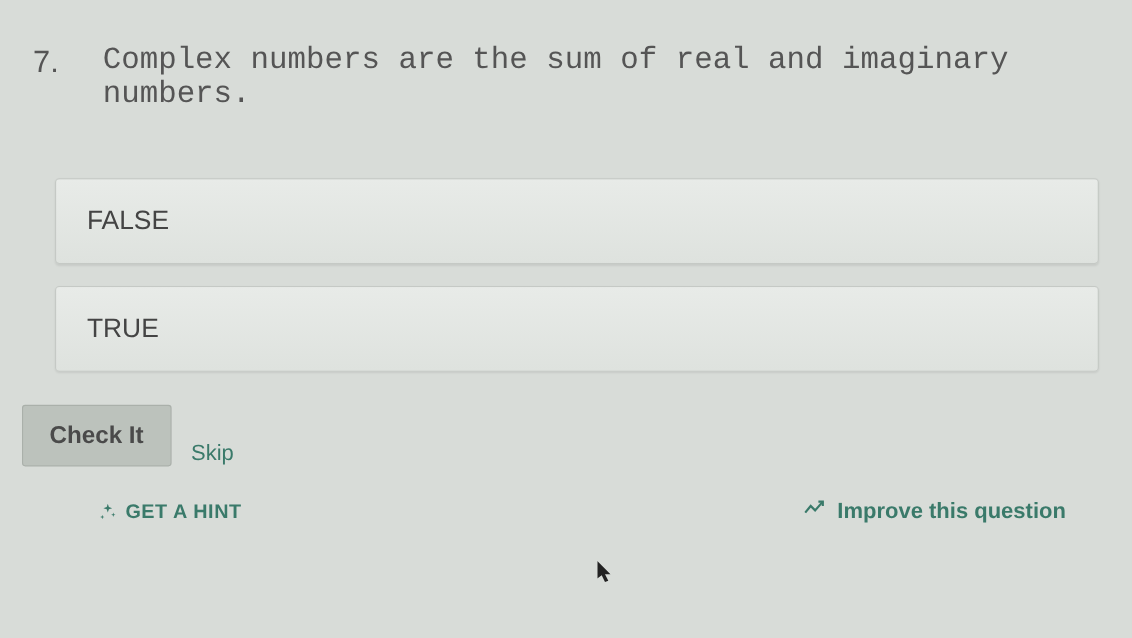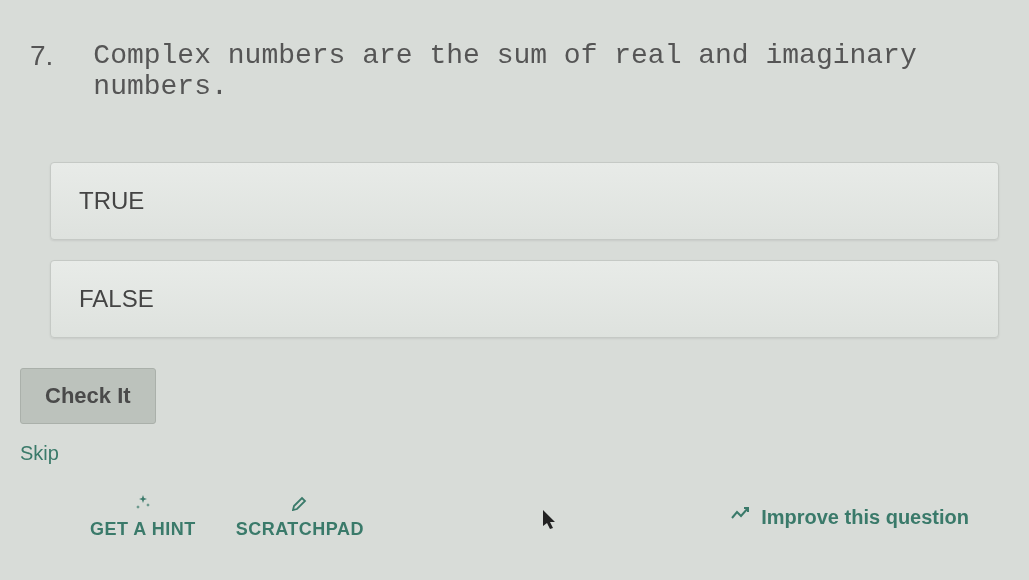--- a/index.html
+++ b/index.html
@@ -46,22 +46,22 @@
       border-radius: 4px;
       padding: 24px 28px;
       margin-bottom: 20px;
       font-size: 24px;
       color: #444;
       cursor: pointer;
       box-shadow: 0 1px 2px rgba(0,0,0,0.08);
     }
     .actions-center {
       display: flex;
-      flex-direction: column;
-      align-items: flex-start;
+      flex-direction: row;
+      align-items: flex-end;
       margin-top: 30px;
       gap: 18px;
     }
     .check-button {
       background: #bcc2bc;
       border: 1px solid #aab0aa;
       border-radius: 3px;
       padding: 14px 24px;
       font-size: 22px;
       font-weight: 600;
@@ -88,21 +88,20 @@
     }
     .hint-link, .scratchpad-link {
       display: flex;
       align-items: center;
       gap: 8px;
       font-size: 18px;
       font-weight: 700;
       color: #3a7a6a;
       cursor: pointer;
       letter-spacing: 0.5px;
-      flex-direction: column;
     }
     .improve-link {
       display: flex;
       align-items: flex-start;
       gap: 10px;
       font-size: 20px;
       font-weight: 600;
       color: #3a7a6a;
       cursor: pointer;
     }
@@ -122,49 +121,41 @@
 <body>
 
 <div class="question-container">
   <div class="question-header">
     <span class="question-number">7.</span>
     <span class="question-text">Complex numbers are the sum of real and imaginary numbers.</span>
   </div>
 
   <div class="answers">
     <div class="answer-option">
-      <span>TRUE</span>
+      <span>FALSE</span>
     </div>
     <div class="answer-option">
-      <span>FALSE</span>
+      <span>TRUE</span>
     </div>
   </div>
 
   <div class="actions-center">
     <button class="check-button">Check It</button>
     <span class="skip-link">Skip</span>
   </div>
 
   <div class="bottom-bar">
     <div class="bottom-left">
       <div class="hint-link">
         <span class="icon">
           <svg width="16" height="16" viewBox="0 0 16 16" fill="#3a7a6a">
             <path d="M8 0l1 3 3 1-3 1-1 3-1-3-3-1 3-1z M13 8l0.5 1.5 1.5 0.5-1.5 0.5-0.5 1.5-0.5-1.5-1.5-0.5 1.5-0.5z M3 10l0.5 1.5 1.5 0.5-1.5 0.5-0.5 1.5-0.5-1.5-1.5-0.5 1.5-0.5z"></path>
           </svg>
         </span>
         <span>GET A HINT</span>
-      </div>
-      <div class="scratchpad-link">
-        <span class="icon">
-          <svg width="16" height="16" viewBox="0 0 16 16" fill="none" stroke="#3a7a6a" stroke-width="1.8">
-            <path d="M2 11l8-8 3 3-8 8-4 1z"></path>
-          </svg>
-        </span>
-        <span>SCRATCHPAD</span>
       </div>
     </div>
     <div class="improve-link">
       <span class="icon">
         <svg width="20" height="14" viewBox="0 0 20 14" fill="none" stroke="#3a7a6a" stroke-width="2">
           <path d="M1 12l5-6 4 4 7-8"></path>
           <path d="M13 2h4v4"></path>
         </svg>
       </span>
       <span>Improve this question</span>

